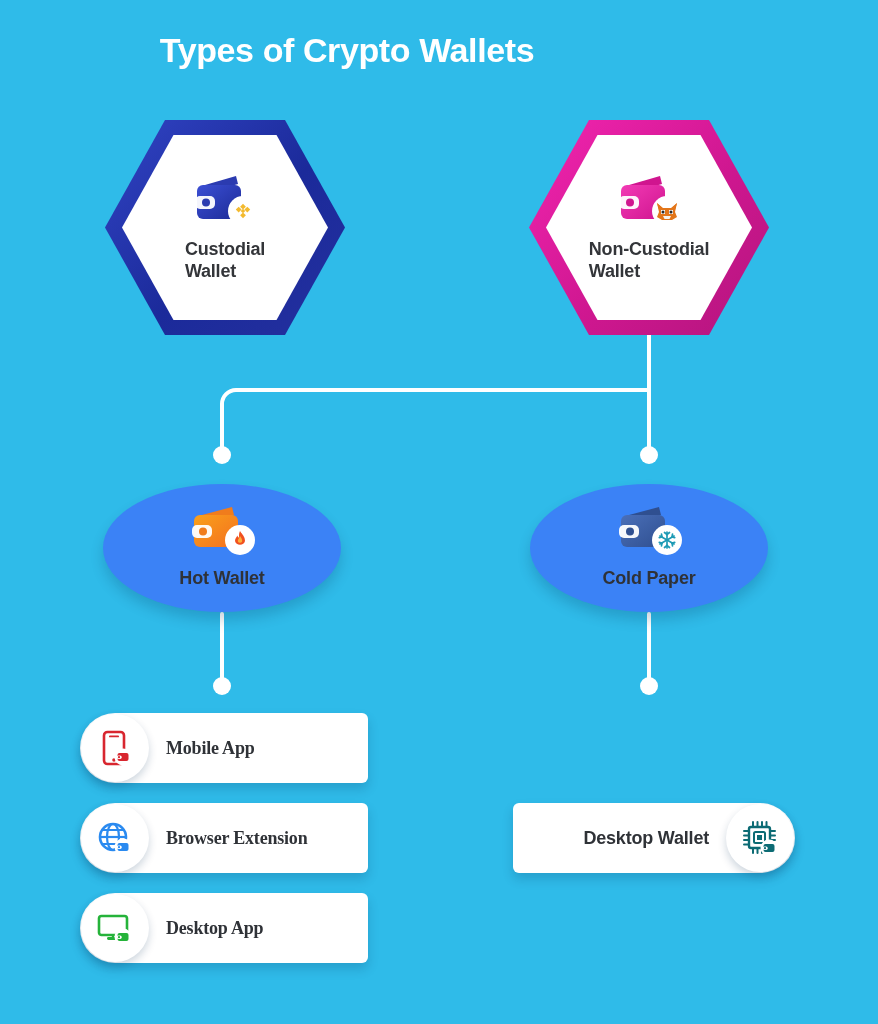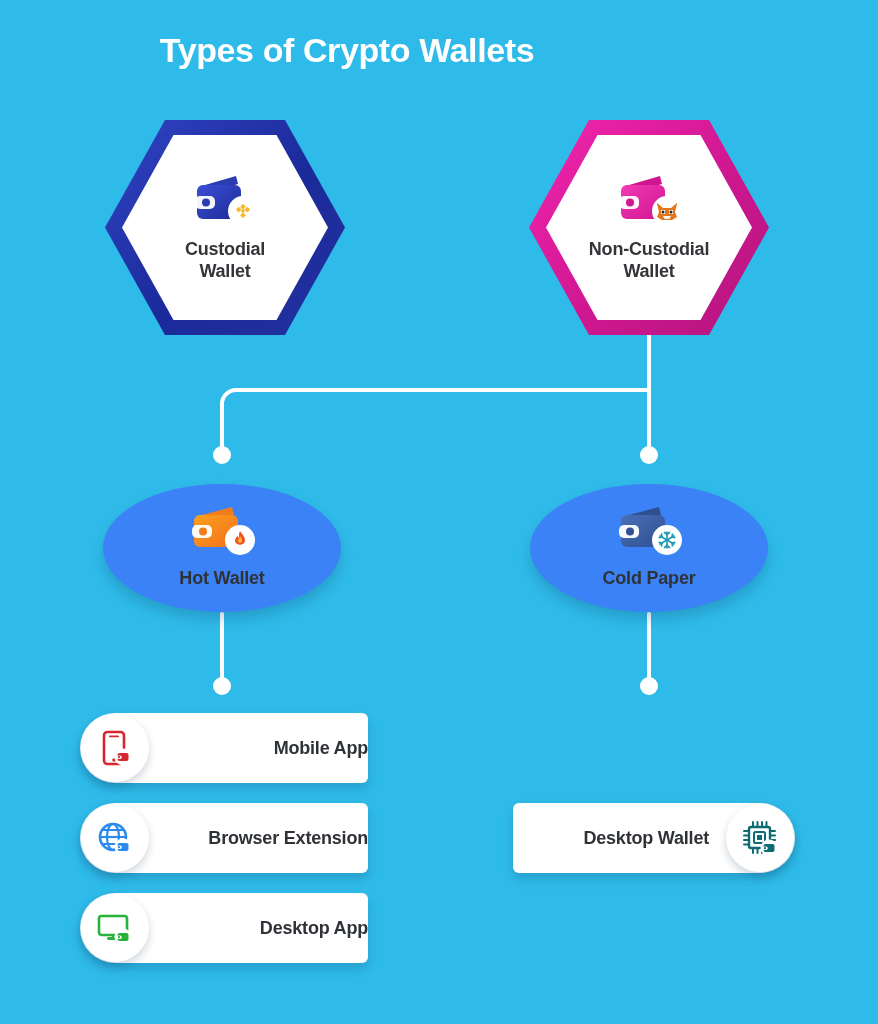--- a/index.html
+++ b/index.html
@@ -32,40 +32,40 @@
   .hex-inner{
     left:17px;top:15px;width:206px;height:185px;background:#ffffff;
   }
   .hex-content{
     position:absolute;left:17px;top:15px;width:206px;height:185px;
     display:flex;flex-direction:column;align-items:center;justify-content:center;
     gap:6px;
   }
   .hex-label{
     color:#333539;font-size:18px;font-weight:bold;line-height:1.22;
-    text-align:center;letter-spacing:-0.2px;
+    letter-spacing:-0.2px;
   }
 
   
   .ellipse{
     position:absolute;width:238px;height:128px;border-radius:50%;
     background:#3b82f6;
     box-shadow:0 8px 13px rgba(0,45,85,.20);
     display:flex;flex-direction:column;align-items:center;justify-content:center;
     gap:9px;
   }
   .ellipse-label{color:#2f3237;font-size:18px;font-weight:bold;letter-spacing:-0.2px}
 
   
   .card{
     position:absolute;height:70px;background:#ffffff;
     display:flex;align-items:center;
     box-shadow:0 6px 11px rgba(0,45,85,.19);
   }
-  .card.left{border-radius:35px 6px 6px 35px;padding-left:86px;justify-content:flex-end;}
+  .card.left{border-radius:35px 6px 6px 35px;padding-left:86px;justify-content:flex-start;font-family:Liberation Serif, serif;}
   .card.right{border-radius:6px 35px 35px 6px;padding-right:86px;justify-content:flex-end;}
   .card-label{font-size:18px;font-weight:bold;color:#2f3237;letter-spacing:-0.2px;white-space:nowrap}
   .disc{
     position:absolute;top:1px;width:68px;height:68px;border-radius:50%;
     background:#ffffff;box-shadow:0 4px 9px rgba(0,45,85,.20);
     display:flex;align-items:center;justify-content:center;
   }
   .card.left .disc{left:1px;}
   .card.right .disc{right:1px;}
   .ico{display:block}

